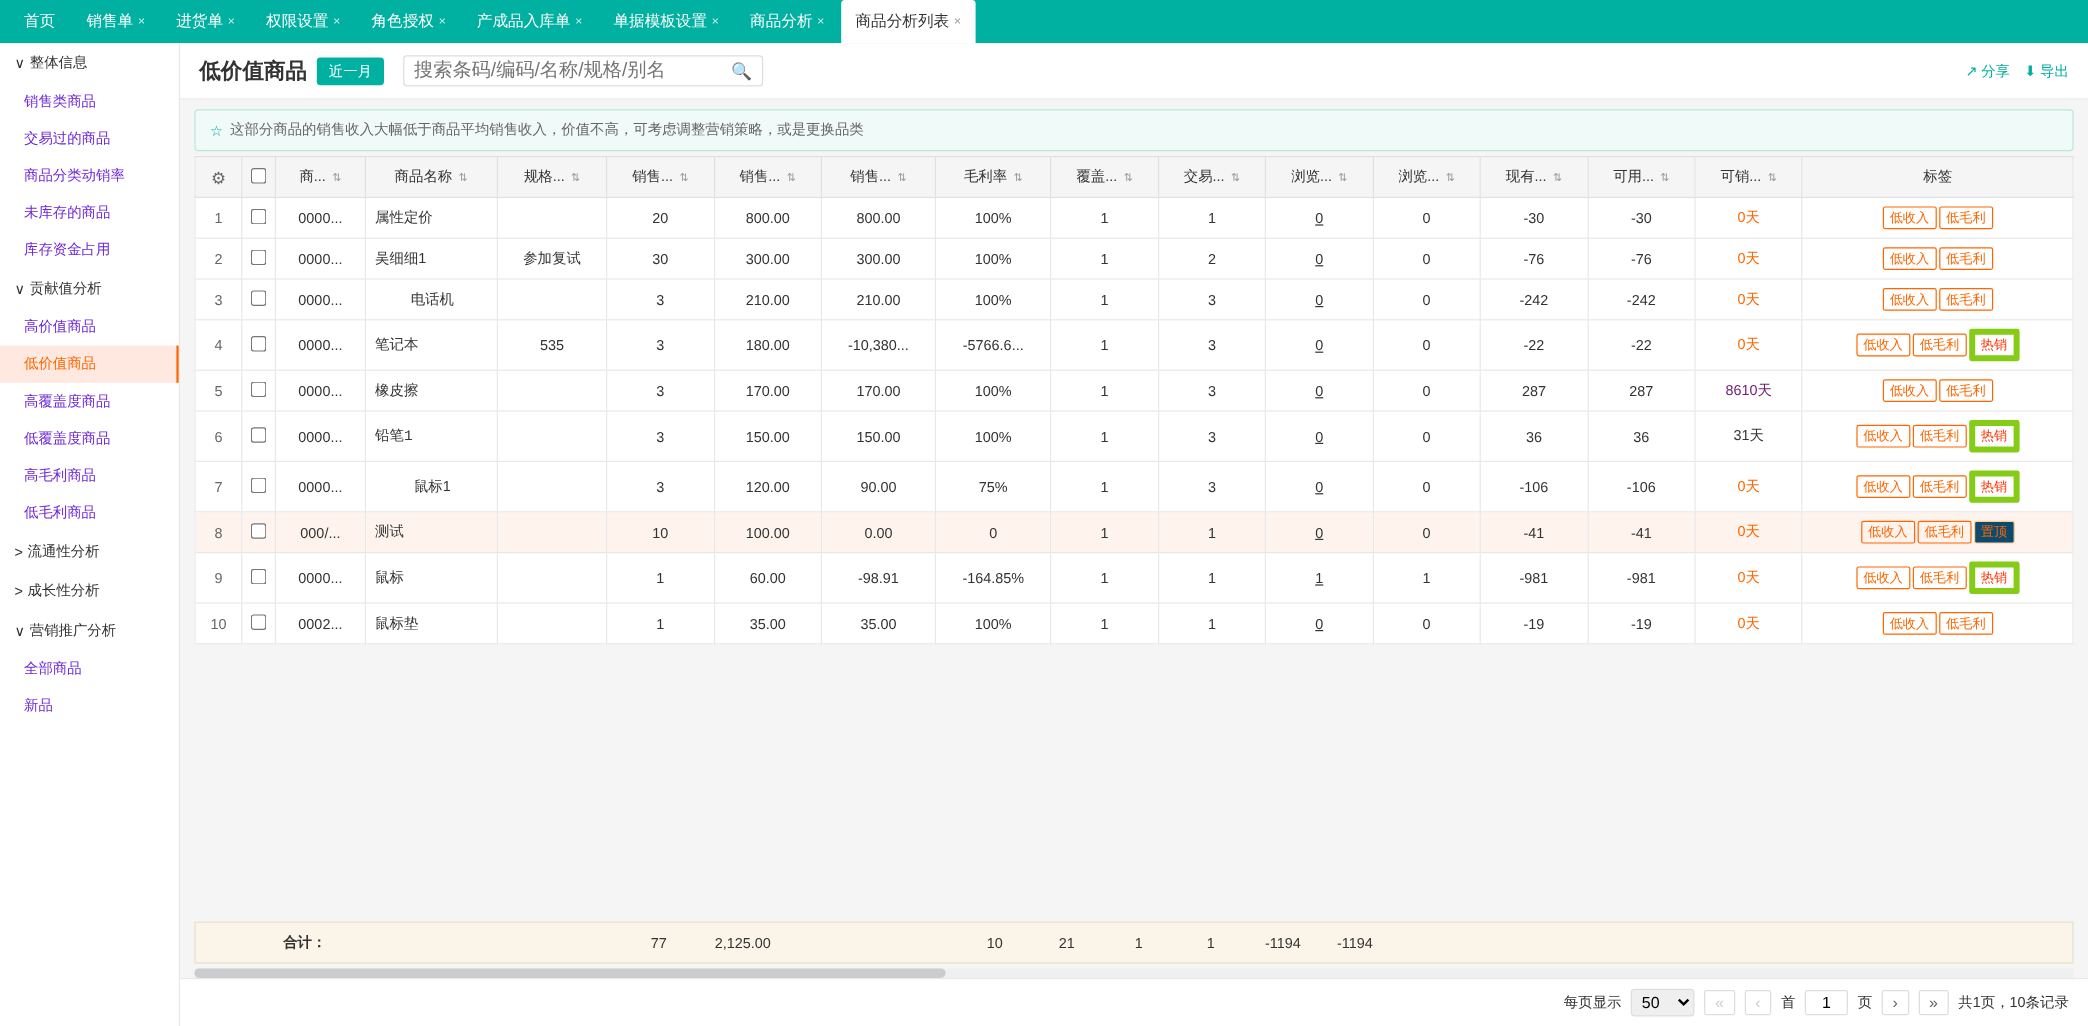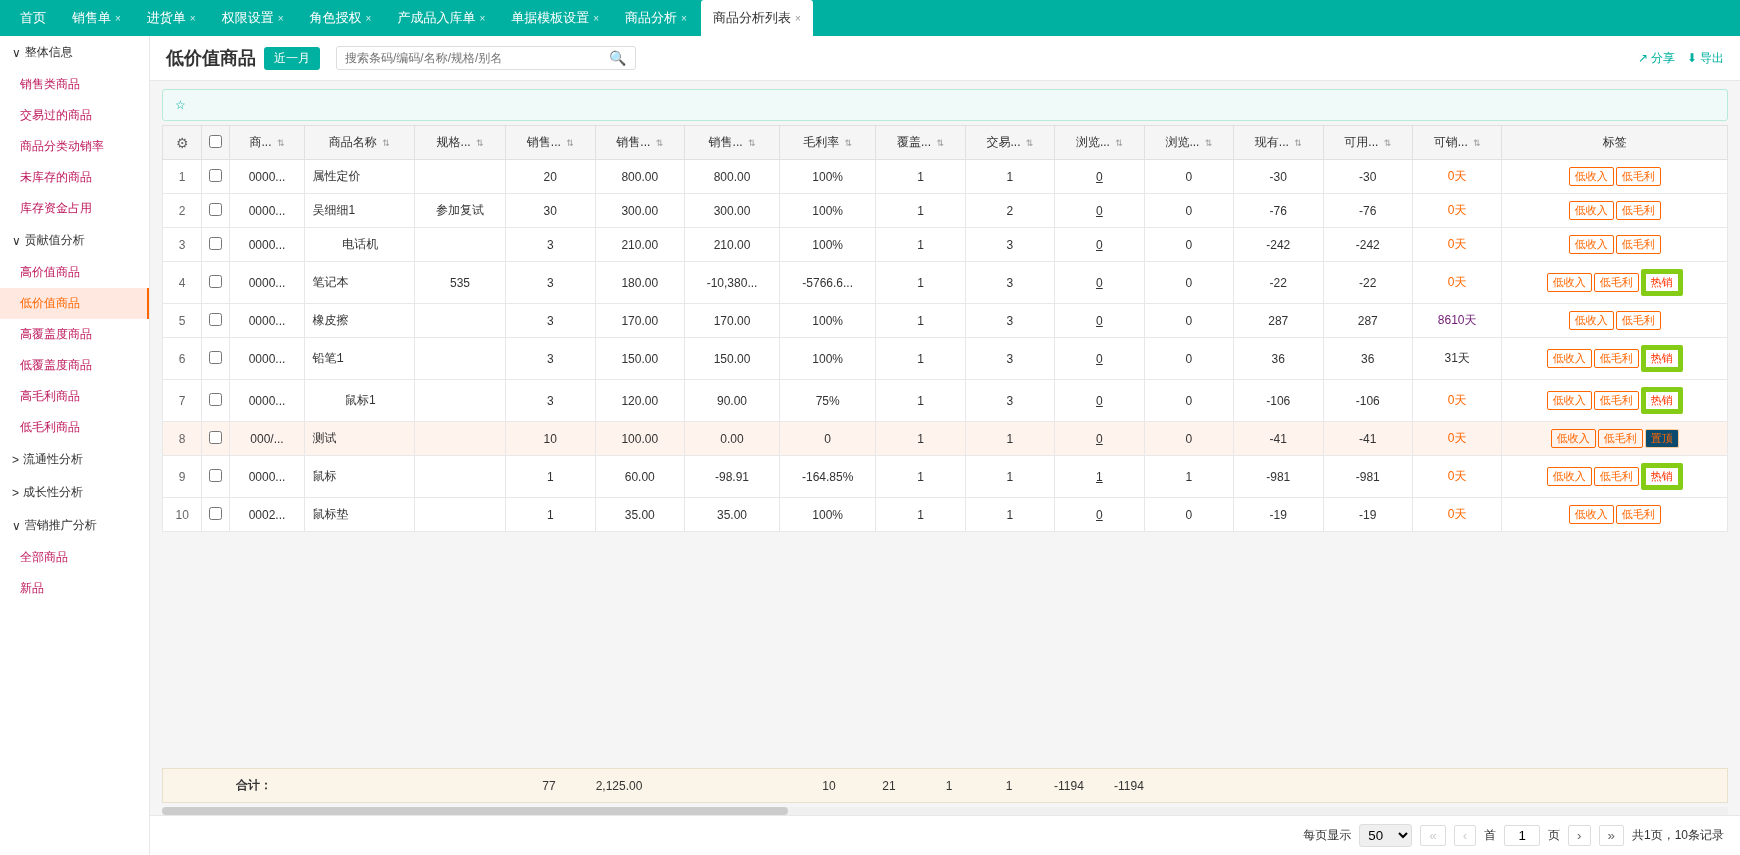--- a/index.html
+++ b/index.html
@@ -49,21 +49,21 @@
       color: #333;
       font-size: 12px;
       display: flex;
       align-items: center;
       gap: 4px;
       cursor: pointer;
     }
     .sidebar-item {
       padding: 7px 12px 7px 20px;
       cursor: pointer;
-      color: #be185d;
+      color: #6d28d9;
       font-size: 12px;
     }
     .sidebar-item.active { background: #ffe8e0; color: #ff6600; border-right: 2px solid #ff6600; }
     
     
     .content-area {
       flex: 1;
       display: flex;
       flex-direction: column;
       overflow: hidden;
@@ -100,21 +100,21 @@
       border: 1px solid #ddd;
       border-radius: 3px;
       padding: 3px 8px;
       gap: 4px;
       flex: 1;
       max-width: 300px;
     }
     .search-box input {
       border: none;
       outline: none;
-      font-size: 12px;
+      font-size: 16px;
       width: 100%;
       color: #7f1d1d;
     }
     .header-actions {
       margin-left: auto;
       display: flex;
       gap: 12px;
       align-items: center;
     }
     .action-btn {
@@ -370,20 +370,21 @@
         </span>
         <span class="action-btn">
           <span>⬇</span>
           <span>导出</span>
         </span>
       </div>
     </div>
 
     <div class="info-bar">
       <span class="tip-icon">☆</span>
+      <span>这部分商品的销售收入大幅低于商品平均销售收入，价值不高，可考虑调整营销策略，或是更换品类</span>
     </div>
 
     <div class="table-wrapper">
       <table>
         <thead>
           <tr>
             <th><span class="gear-icon">⚙</span></th>
             <th class="checkbox-th"><input type="checkbox" style=""></th>
             <th>商... <span class="sort-arrows">⇅</span></th>
             <th>商品名称 <span class="sort-arrows">⇅</span></th>

